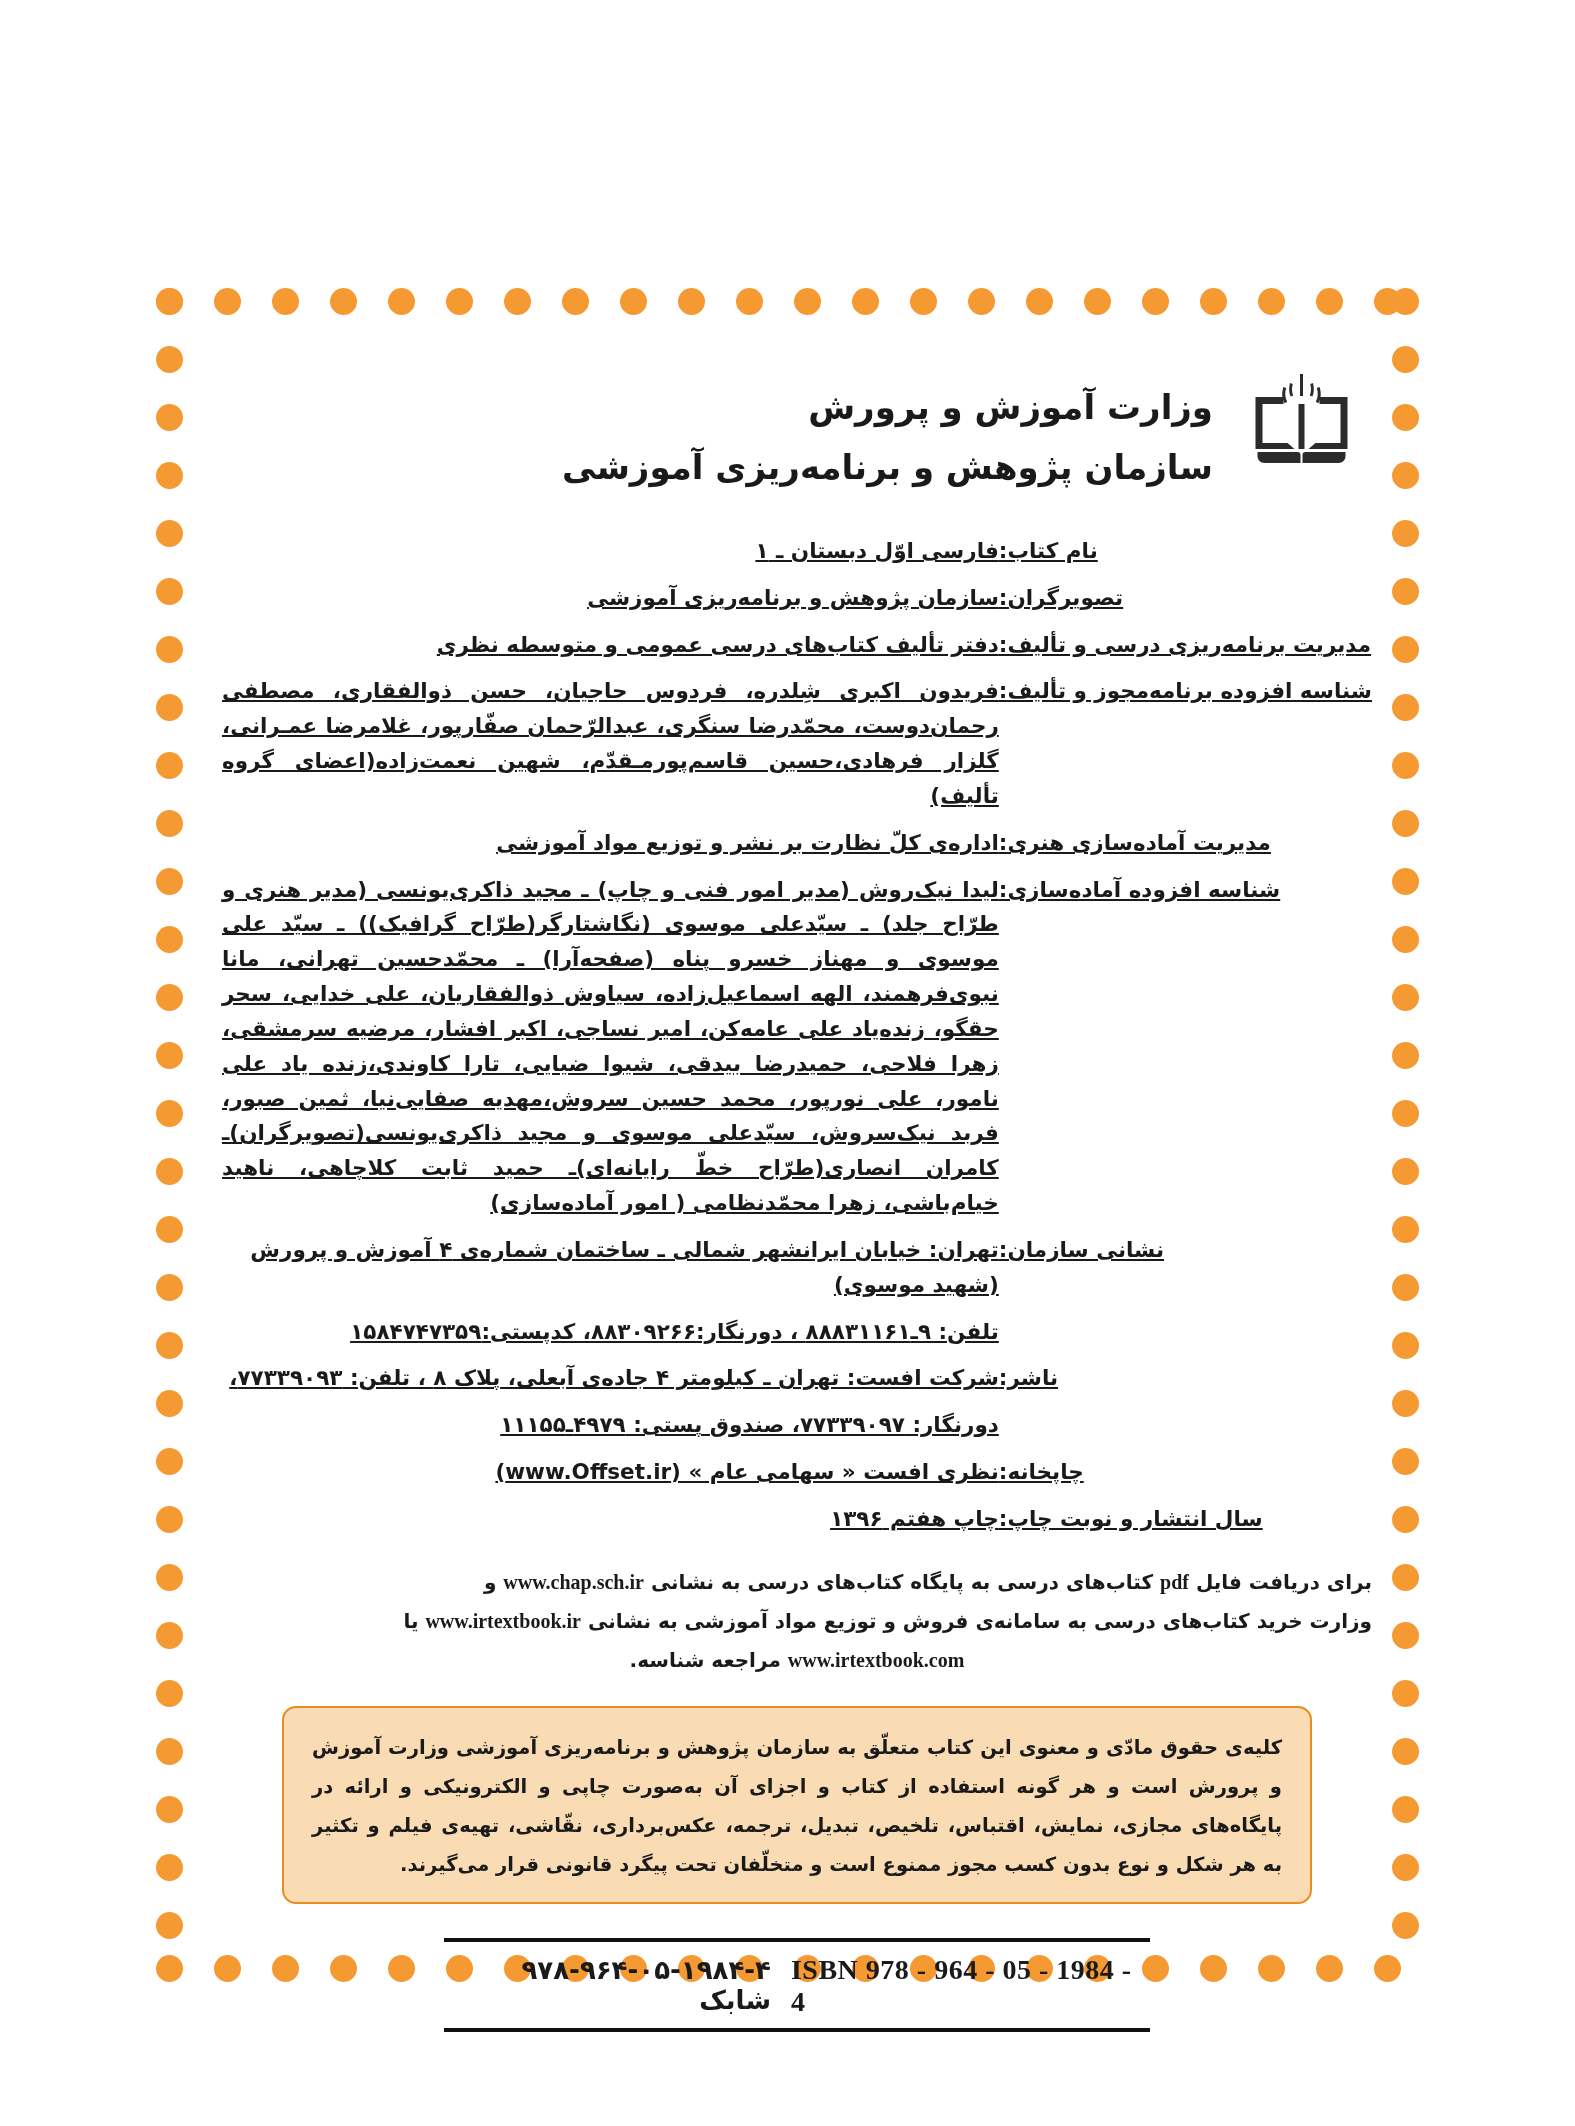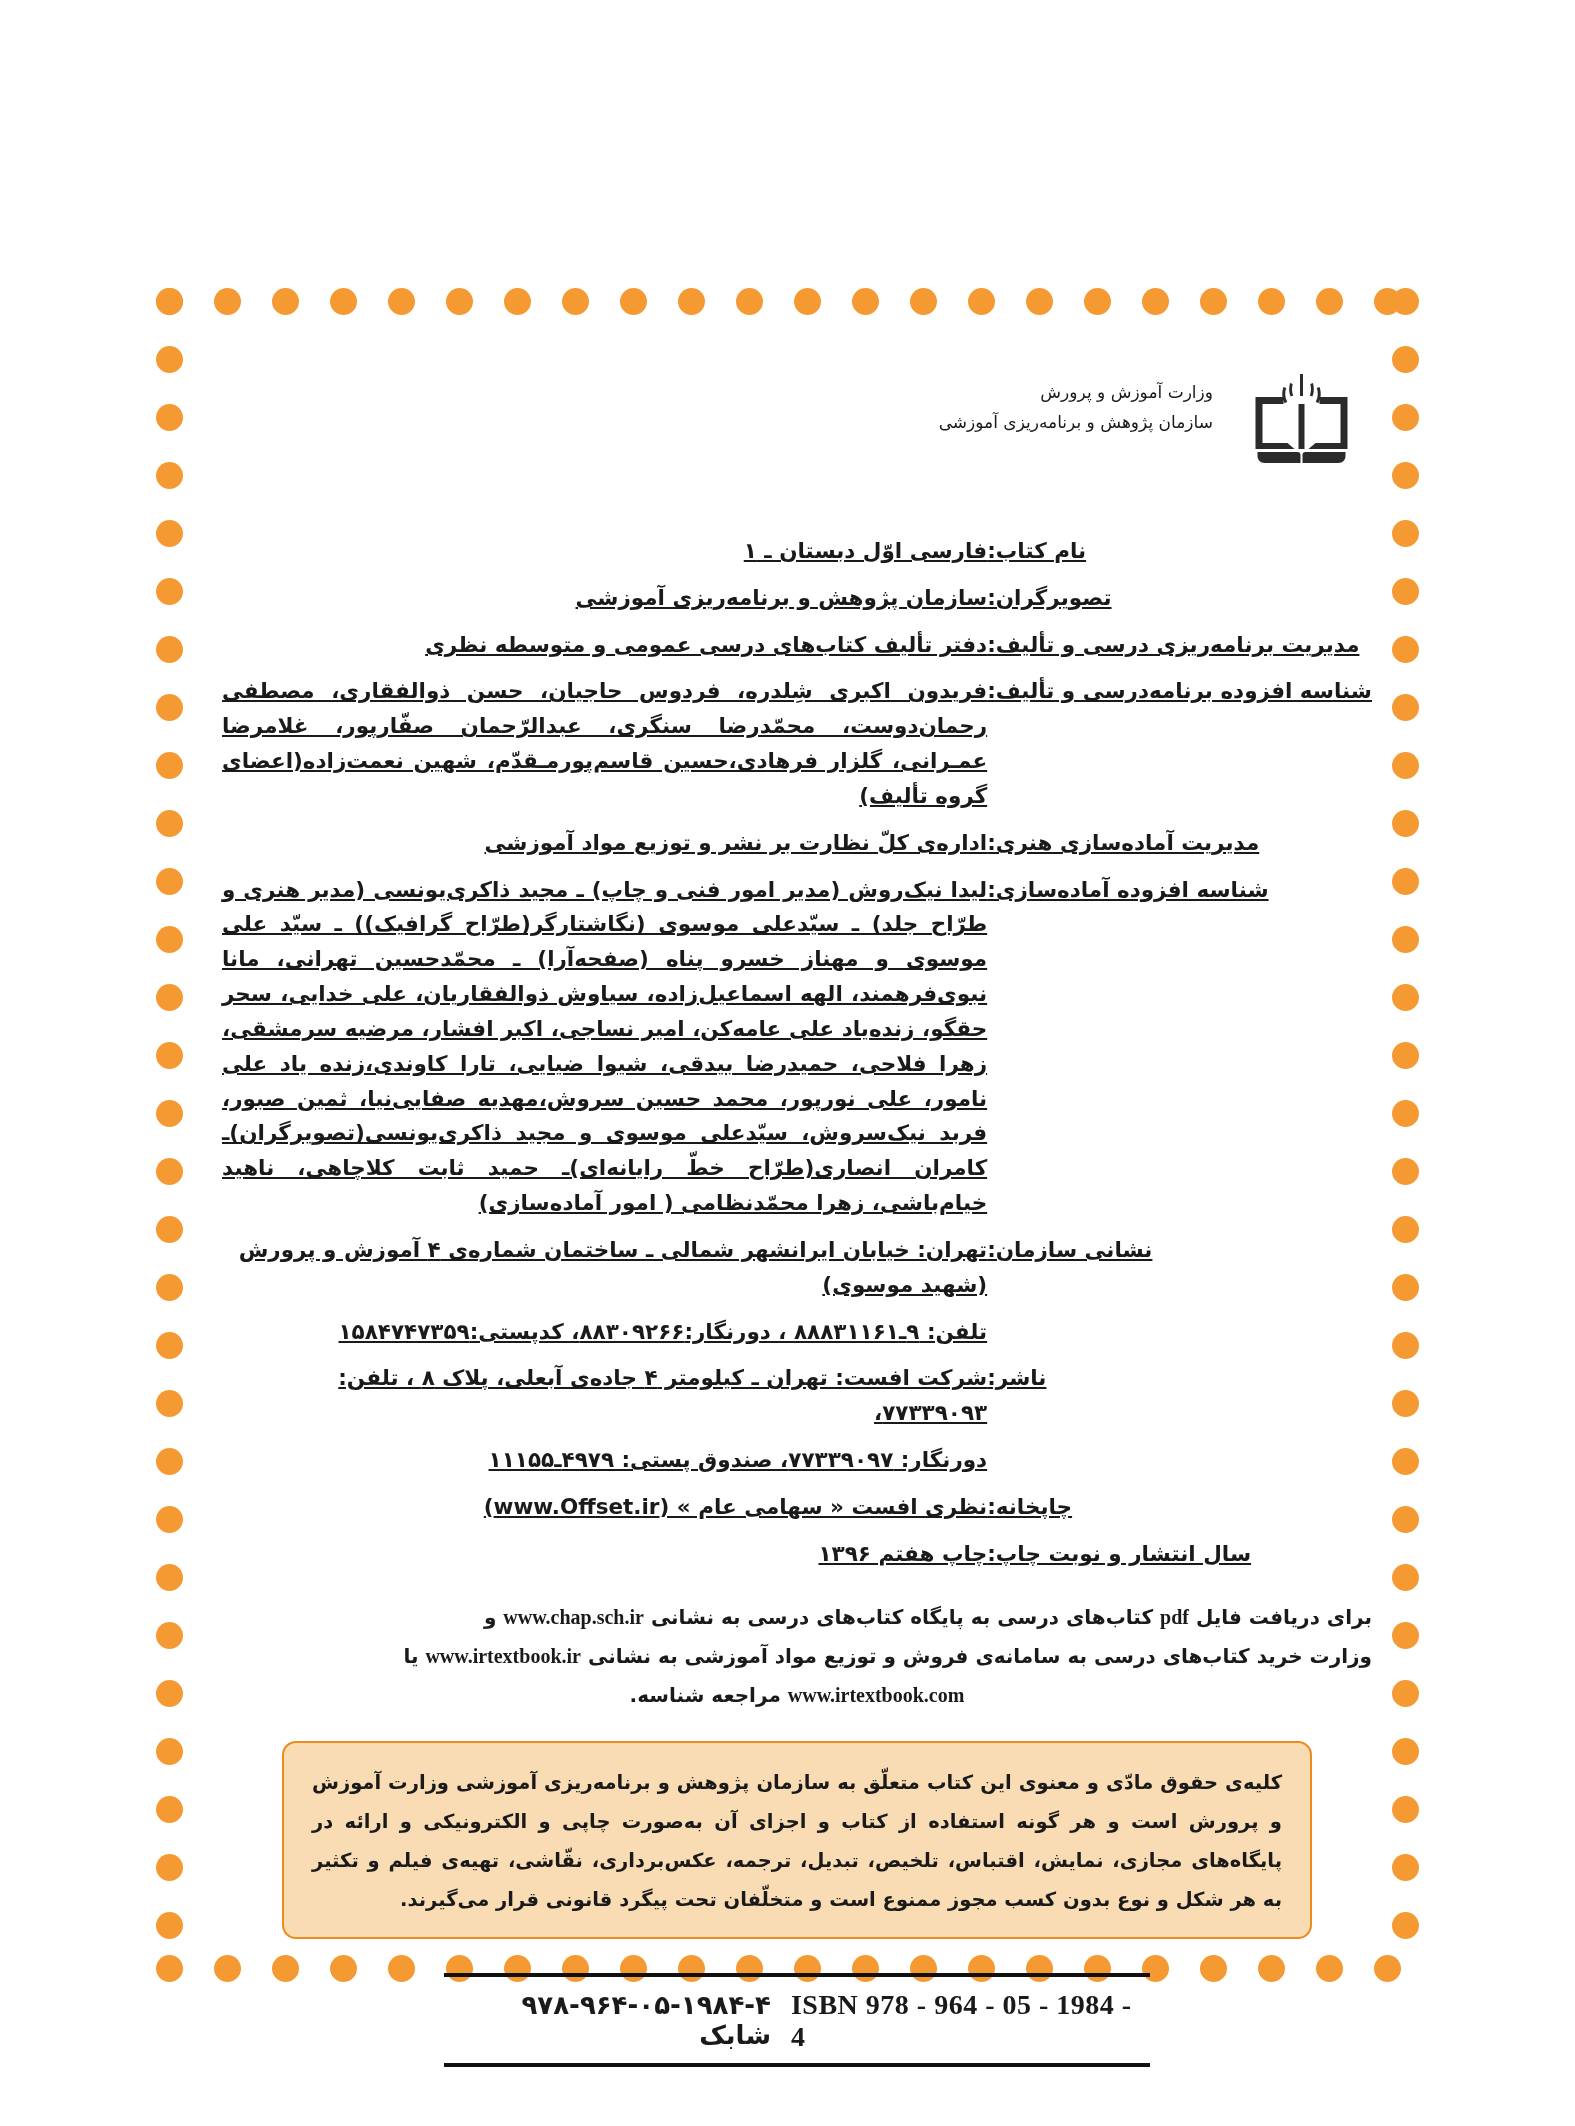--- a/index.html
+++ b/index.html
@@ -71,22 +71,22 @@
     margin-right: 8px;
     margin-left: 26px;
     flex: 0 0 auto;
   }
   #emblem svg { width: 100%; height: 100%; display: block; }
   #ministry-lines {
     padding-top: 14px;
     text-align: right;
   }
   .ministry-line {
-    font-size: 17px;
-    font-weight: normal;
+    font-size: 34px;
+    font-weight: bold;
     line-height: 1.75;
     letter-spacing: 0;
     white-space: nowrap;
   }
 
   
   #meta {
     margin-top: 40px;
     width: 100%;
     border-collapse: collapse;
@@ -332,21 +332,21 @@
       </tr>
       <tr>
         <td class="lbl">تصویرگران:</td>
         <td class="val single">سازمان پژوهش و برنامه‌ریزی آموزشی</td>
       </tr>
       <tr>
         <td class="lbl">مدیریت برنامه‌ریزی درسی و تألیف:</td>
         <td class="val single">دفتر تألیف کتاب‌های درسی عمومی و متوسطه نظری</td>
       </tr>
       <tr>
-        <td class="lbl">شناسه افزوده برنامه‌درسی و تألیف:</td>
+        <td class="lbl">شناسه افزوده برنامه‌مجوز و تألیف:</td>
         <td class="val">فریدون اکبری شِلدره، فردوس حاجیان، حسن ذوالفقاری، مصطفی رحمان‌دوست، محمّدرضا سنگری، عبدالرّحمان صفّارپور، غلامرضا عمـرانی، گلزار فرهادی،حسین قاسم‌پورمـقدّم،  شهین نعمت‌زاده(اعضای گروه تألیف)</td>
       </tr>
       <tr>
         <td class="lbl">مدیریت آماده‌سازی هنری:</td>
         <td class="val single">اداره‌ی کلّ نظارت بر نشر و توزیع مواد آموزشی</td>
       </tr>
       <tr>
         <td class="lbl">شناسه افزوده آماده‌سازی:</td>
         <td class="val">لیدا نیک‌روش (مدیر امور فنی و چاپ) ـ مجید ذاکری‌یونسی (مدیر هنری و طرّاح جلد) ـ سیّدعلی موسوی (نگاشتارگر(طرّاح گرافیک)) ـ سیّد علی موسوی و مهناز خسرو پناه (صفحه‌آرا) ـ محمّدحسین تهرانی، مانا نبوی‌فرهمند، الهه اسماعیل‌زاده، سیاوش ذوالفقاریان، علی خدایی، سحر حقگو، زنده‌یاد علی عامه‌کن، امیر نساجی، اکبر افشار، مرضیه سرمشقی، زهرا فلاحی، حمیدرضا بیدقی، شیوا ضیایی، تارا کاوندی،زنده یاد علی نامور، علی نورپور، محمد حسین سروش،مهدیه صفایی‌نیا، ثمین صبور، فربد نیک‌سروش، سیّدعلی موسوی و مجید ذاکری‌یونسی(تصویرگران)ـ کامران انصاری(طرّاح خطّ رایانه‌ای)ـ حمید ثابت کلاچاهی، ناهید خیام‌باشی، زهرا محمّدنظامی ( امور آماده‌سازی)</td>
       </tr>

